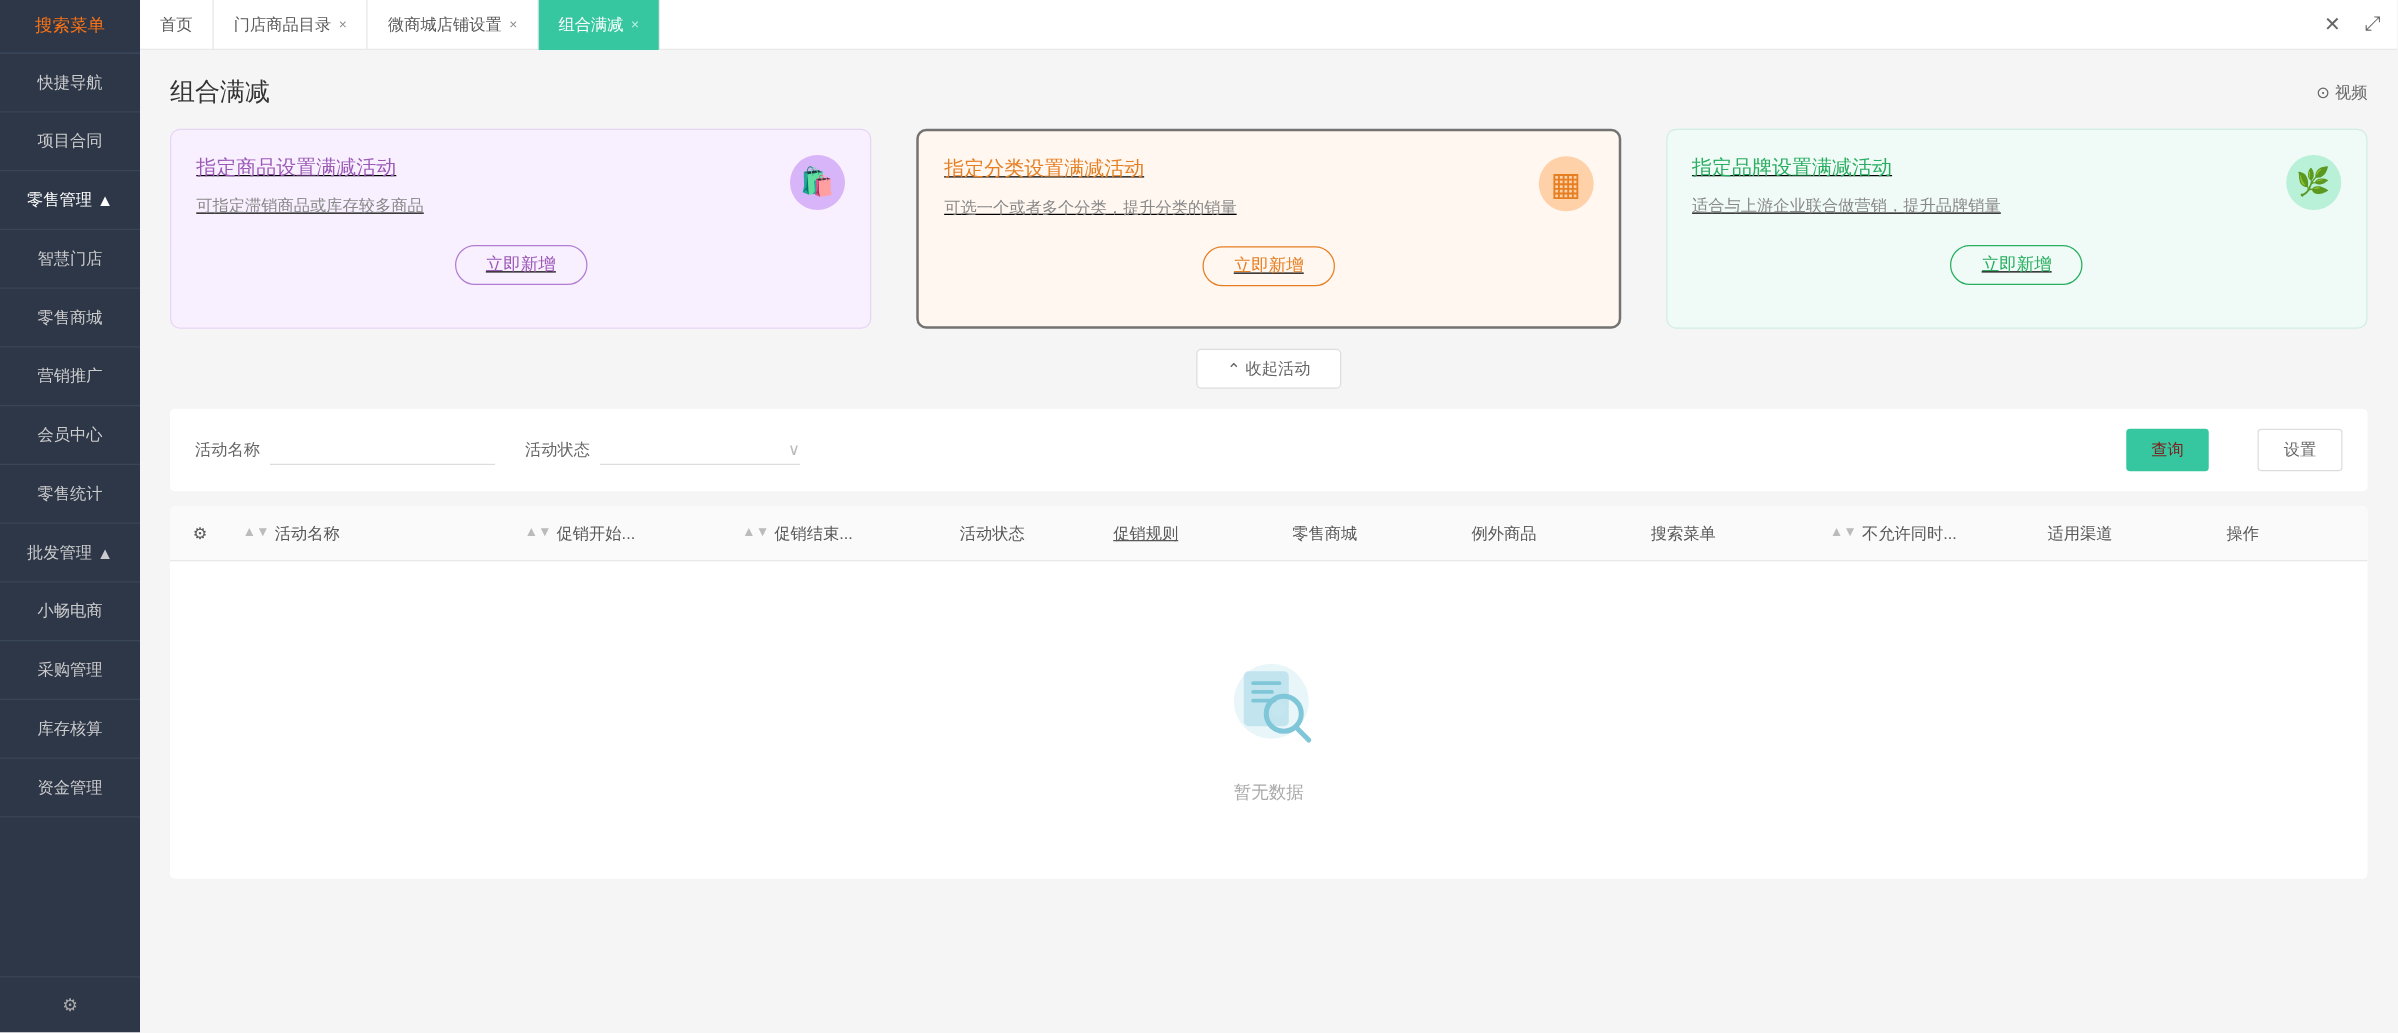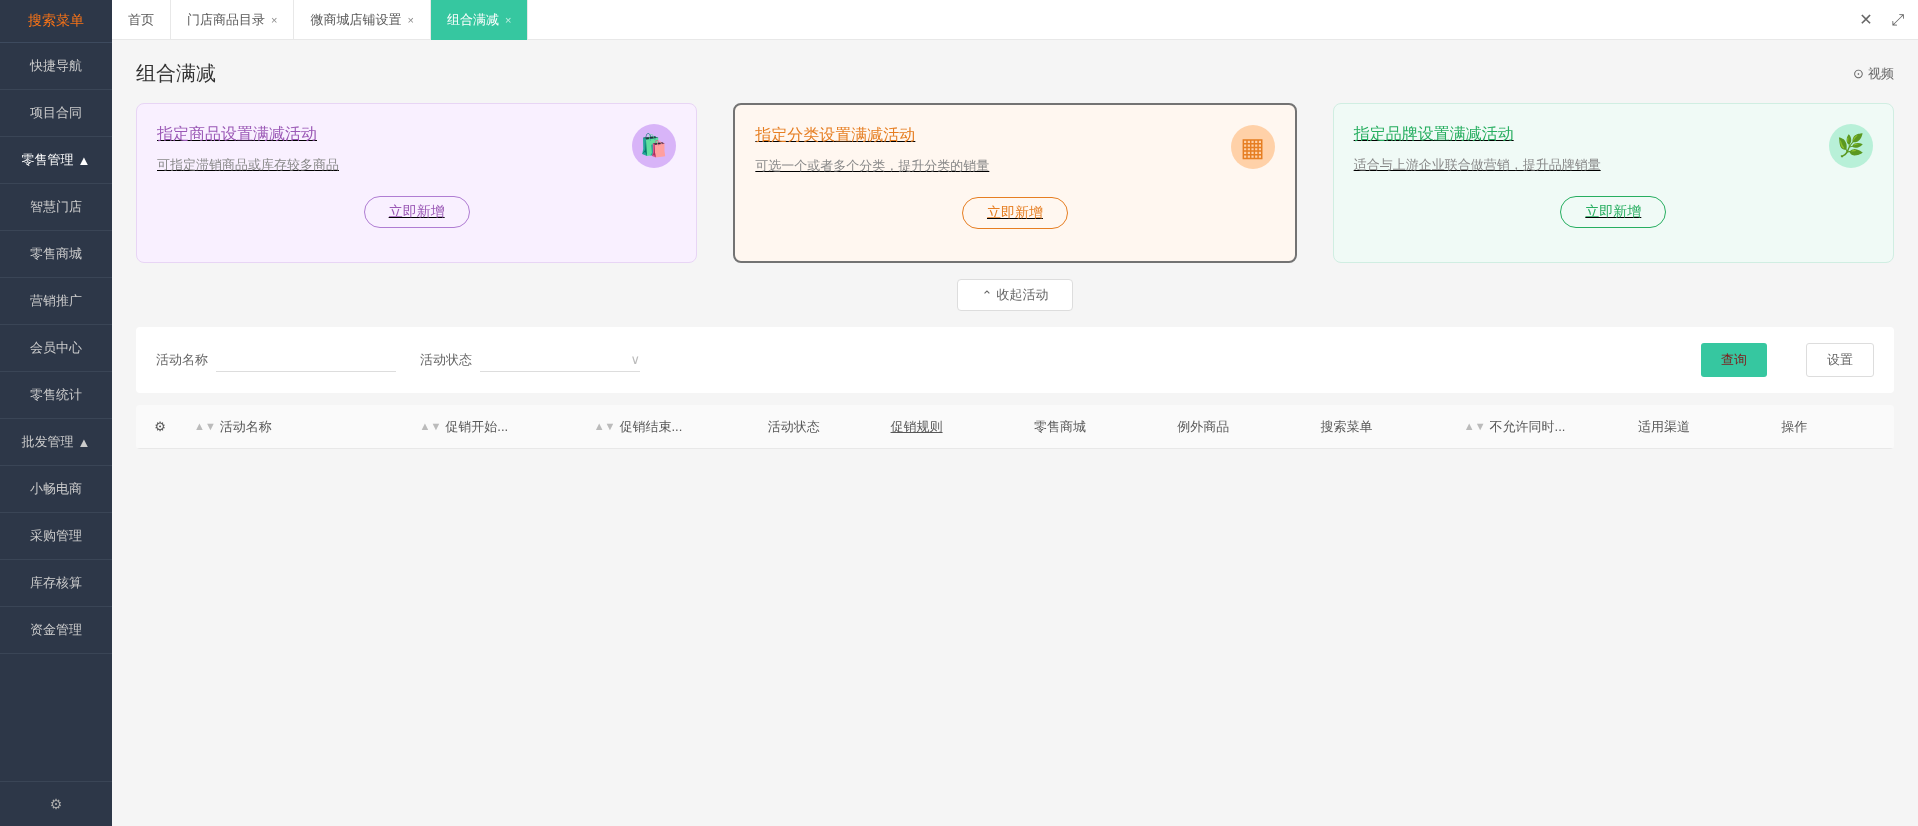--- a/index.html
+++ b/index.html
@@ -485,15 +485,29 @@
           <span>不允许同时...</span>
         </div>
         <div class="th-cell channel">
           <span>适用渠道</span>
         </div>
         <div class="th-cell action">
           <span>操作</span>
         </div>
       </div>
 
+      <div class="empty-state">
+        <svg class="empty-icon" viewBox="0 0 100 100" xmlns="http://www.w3.org/2000/svg">
+
+          <ellipse cx="52" cy="52" rx="30" ry="30" fill="#daf0f5" opacity="0.6"></ellipse>
+          <rect x="30" y="28" width="36" height="44" rx="4" fill="#b8e0ec" opacity="0.8"></rect>
+          <rect x="36" y="36" width="24" height="3" rx="1.5" fill="#7fc6d8"></rect>
+          <rect x="36" y="43" width="18" height="3" rx="1.5" fill="#7fc6d8"></rect>
+          <rect x="36" y="50" width="20" height="3" rx="1.5" fill="#7fc6d8"></rect>
+          <circle cx="62" cy="62" r="14" fill="none" stroke="#7fc6d8" stroke-width="4"></circle>
+          <line x1="72" y1="73" x2="82" y2="83" stroke="#7fc6d8" stroke-width="4" stroke-linecap="round"></line>
+          <circle cx="58" cy="58" r="6" fill="#c5e8f0" opacity="0.7"></circle>
+        </svg>
+        <div class="empty-text">暂无数据</div>
+      </div>
     </div>
   </div>
 </div>
 
 </body></html>

